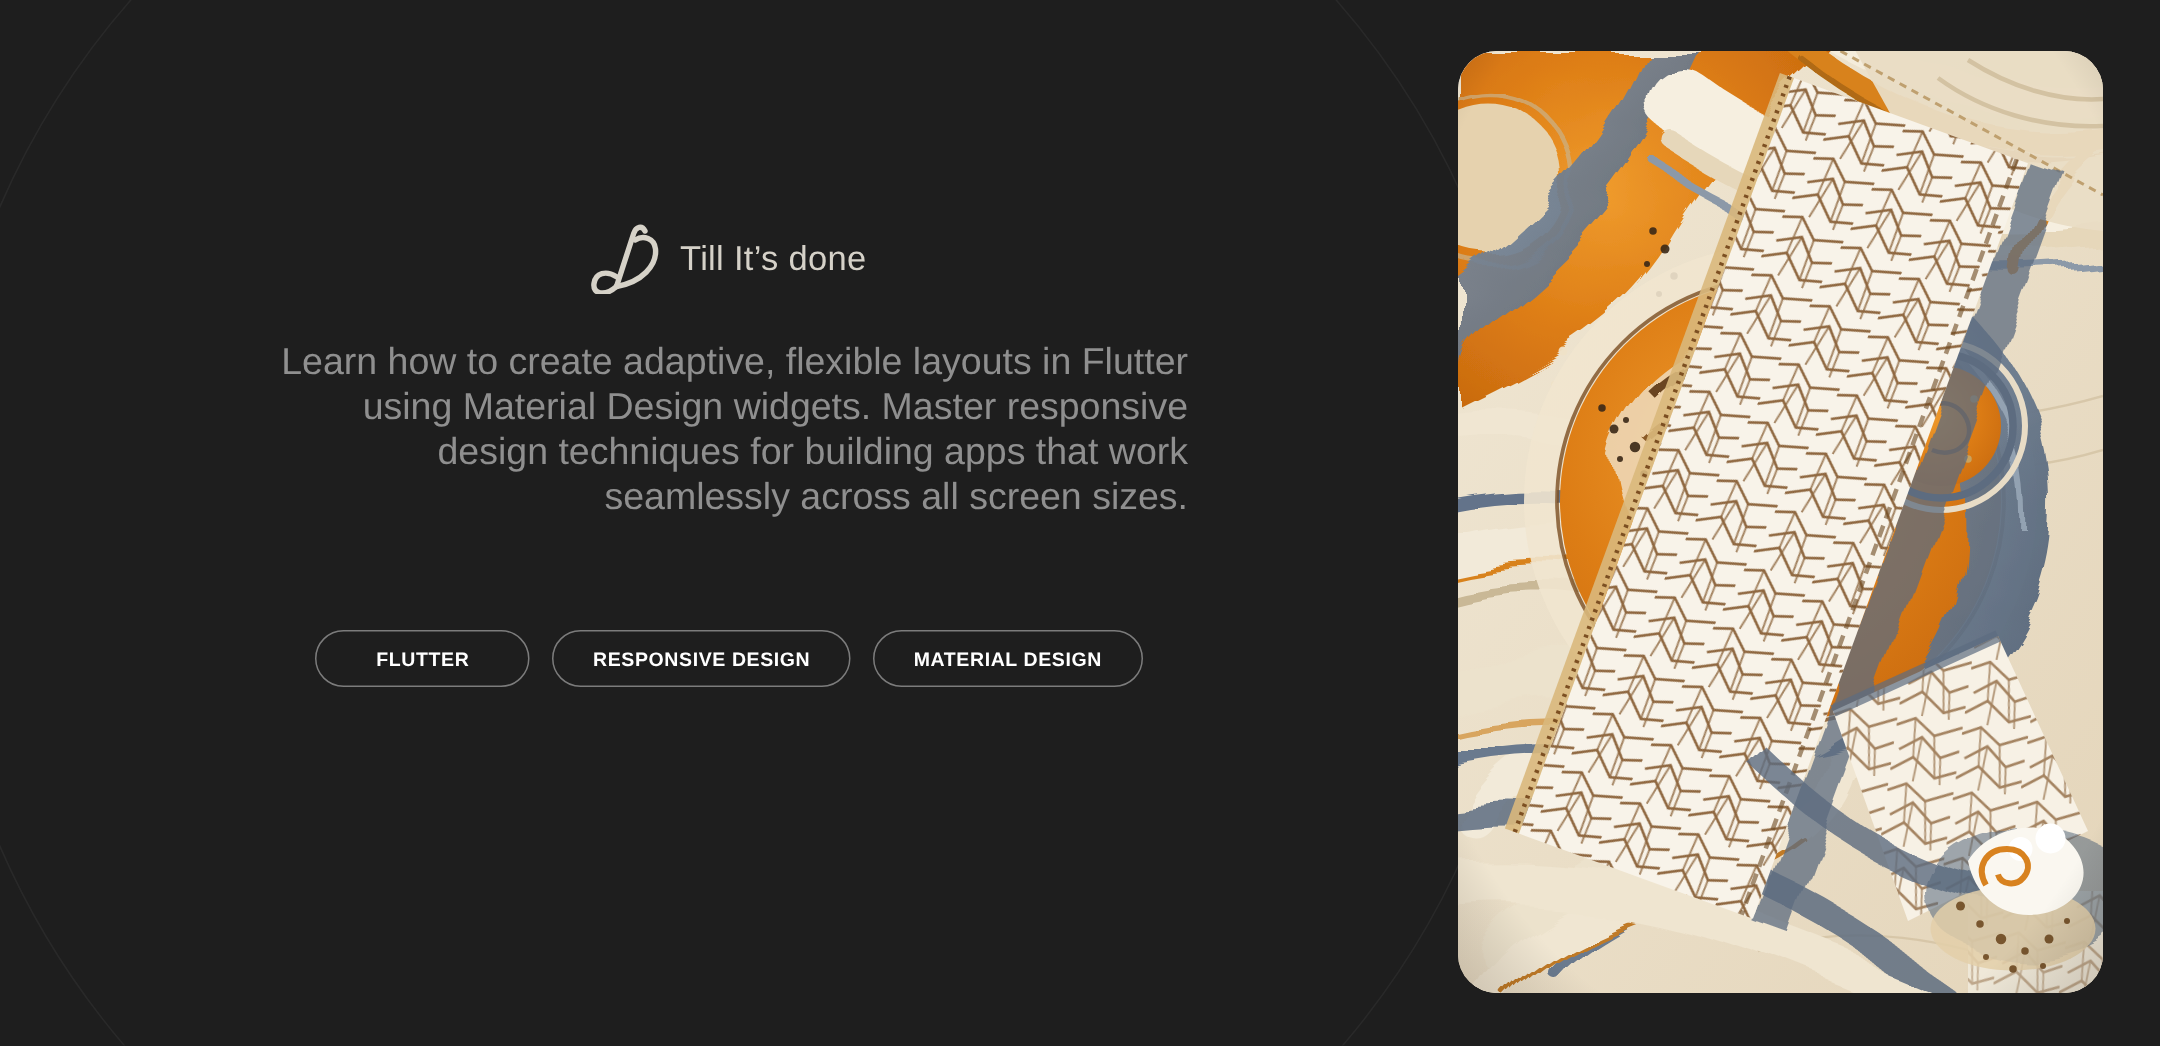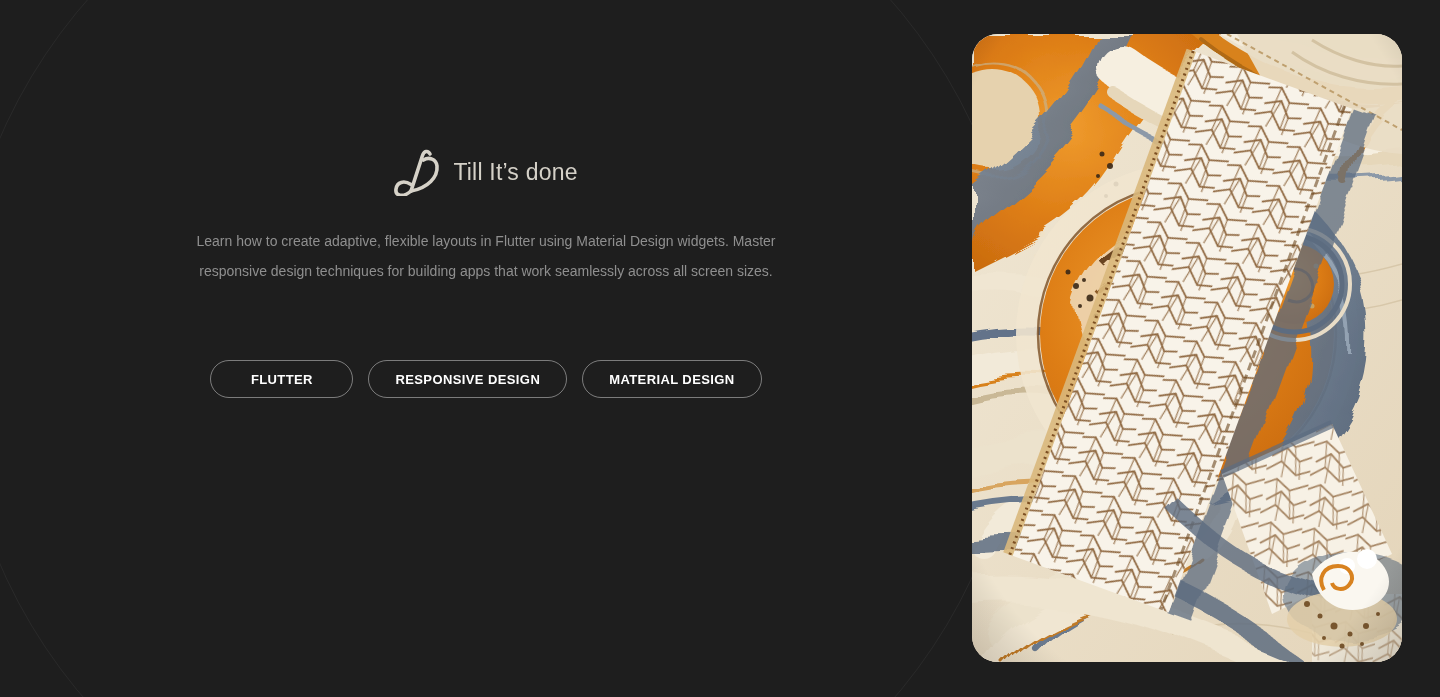--- a/index.html
+++ b/index.html
@@ -28,21 +28,21 @@
     font-size:23px;color:#d5d1c8;letter-spacing:.2px;font-weight:500;
     white-space:nowrap;
   }
   .page-title{
     margin:42px 0 0;
     font-size:60px;font-weight:500;color:#fafafa;
     letter-spacing:.5px;line-height:1.15;text-align:center;
   }
   .hero-desc{
     margin:30px 0 0;width:612px;
-    text-align:center;font-size:14px;line-height:30px;color:#8f8f8f;
+    text-align:right;font-size:25px;line-height:30px;color:#8f8f8f;
   }
   .tag-list{margin-top:74px;display:flex;gap:15px;align-items:center;}
   .tag{
     height:38px;min-width:143px;padding:0 26px;box-sizing:border-box;
     display:flex;align-items:center;justify-content:center;
     border:1px solid rgba(255,255,255,.42);border-radius:19px;
     background:transparent;color:#ffffff;
     font-family:"Liberation Sans","DejaVu Sans",sans-serif;
     font-size:13px;font-weight:700;letter-spacing:.4px;white-space:nowrap;
     cursor:pointer;

